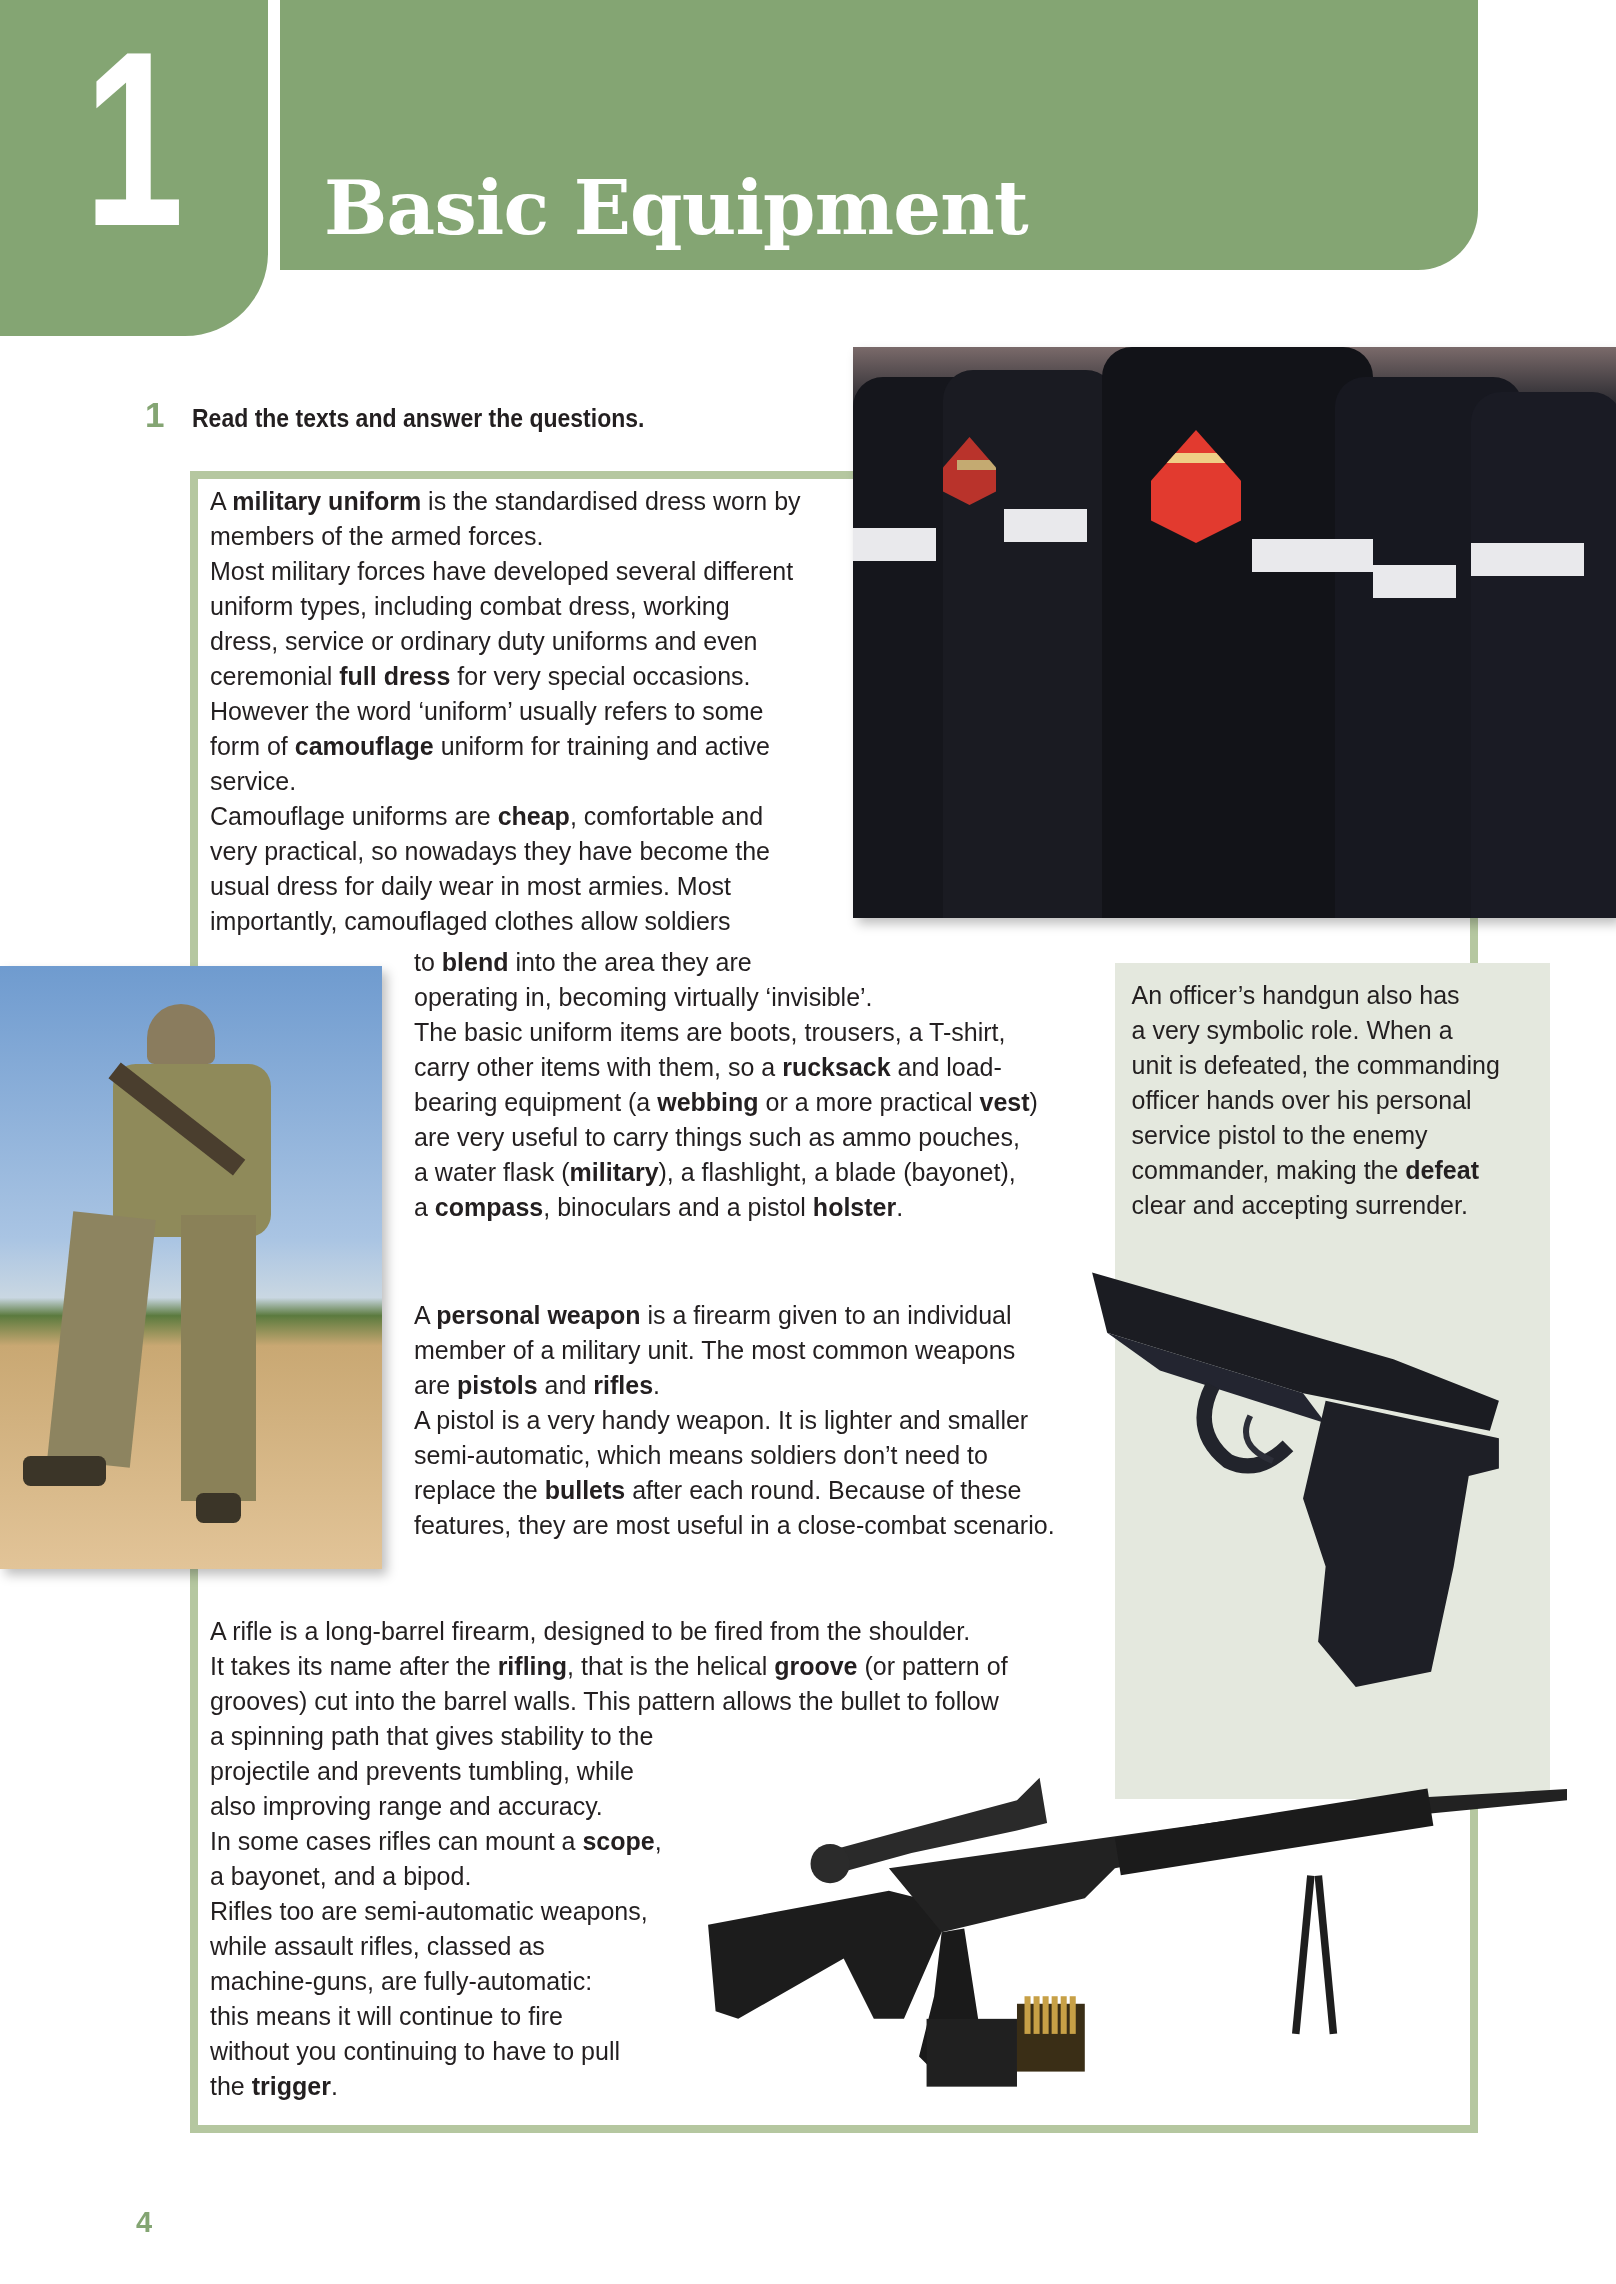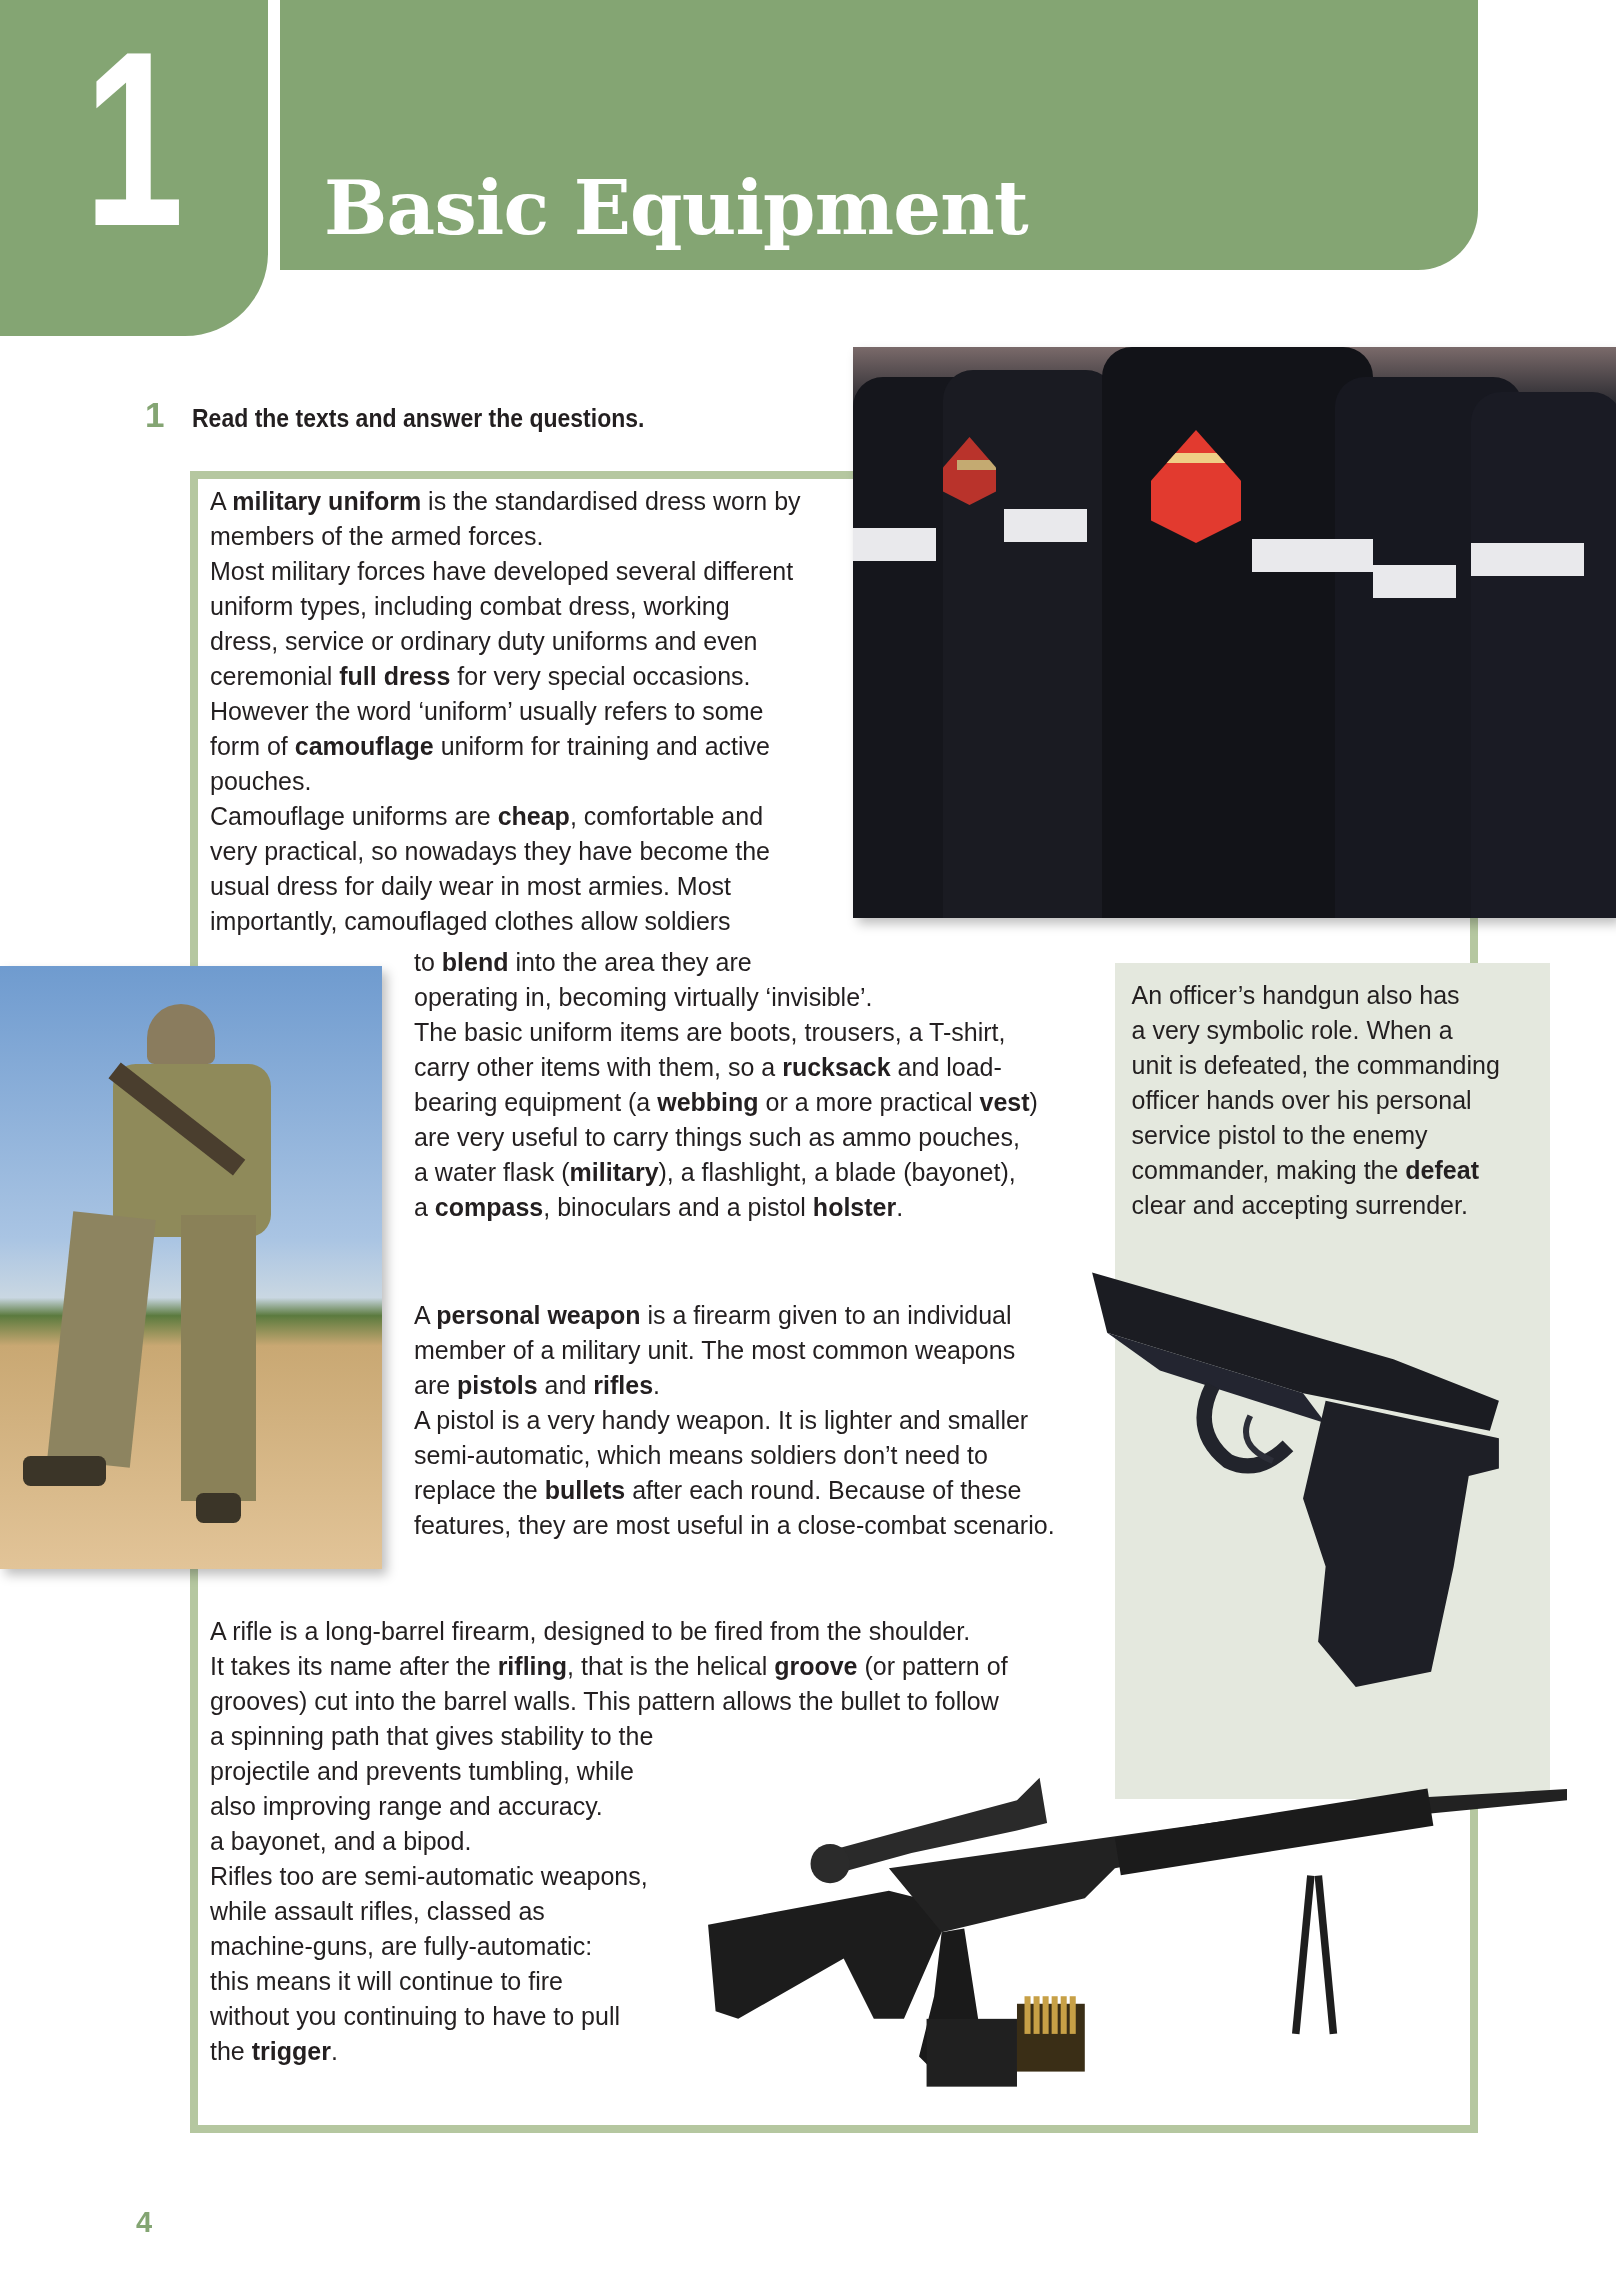--- a/index.html
+++ b/index.html
@@ -119,21 +119,21 @@
 
 <div class="txt" style="left:210px;top:484px;">
     <span class="line"><span>A </span><b>military uniform</b><span> is the standardised dress worn by</span></span>
     <span class="line"><span>members of the armed forces.</span></span>
     <span class="line"><span>Most military forces have developed several different</span></span>
     <span class="line"><span>uniform types, including combat dress, working</span></span>
     <span class="line"><span>dress, service or ordinary duty uniforms and even</span></span>
     <span class="line"><span>ceremonial </span><b>full dress</b><span> for very special occasions.</span></span>
     <span class="line"><span>However the word ‘uniform’ usually refers to some</span></span>
     <span class="line"><span>form of </span><b>camouflage</b><span> uniform for training and active</span></span>
-    <span class="line"><span>pouches.</span></span>
+    <span class="line"><span>service.</span></span>
     <span class="line"><span>Camouflage uniforms are </span><b>cheap</b><span>, comfortable and</span></span>
     <span class="line"><span>very practical, so nowadays they have become the</span></span>
     <span class="line"><span>usual dress for daily wear in most armies. Most</span></span>
     <span class="line"><span>importantly, camouflaged clothes allow soldiers</span></span>
   </div>
 
 <div class="txt" style="left:414px;top:945px;">
     <span class="line"><span>to </span><b>blend</b><span> into the area they are</span></span>
     <span class="line"><span>operating in, becoming virtually ‘invisible’.</span></span>
     <span class="line"><span>The basic uniform items are boots, trousers, a T-shirt,</span></span>
@@ -174,20 +174,21 @@
   <path d="M230,220 q-20,40 30,60" stroke="#2c2e38" stroke-width="8" fill="none"></path>
 </svg>
 
 <div class="txt" style="left:210px;top:1614px;">
     <span class="line"><span>A rifle is a long-barrel firearm, designed to be fired from the shoulder.</span></span>
     <span class="line"><span>It takes its name after the </span><b>rifling</b><span>, that is the helical </span><b>groove</b><span> (or pattern of</span></span>
     <span class="line"><span>grooves) cut into the barrel walls. This pattern allows the bullet to follow</span></span>
     <span class="line"><span>a spinning path that gives stability to the</span></span>
     <span class="line"><span>projectile and prevents tumbling, while</span></span>
     <span class="line"><span>also improving range and accuracy.</span></span>
+    <span class="line"><span>In some cases rifles can mount a </span><b>scope</b><span>,</span></span>
     <span class="line"><span>a bayonet, and a bipod.</span></span>
     <span class="line"><span>Rifles too are semi-automatic weapons,</span></span>
     <span class="line"><span>while assault rifles, classed as</span></span>
     <span class="line"><span>machine-guns, are fully-automatic:</span></span>
     <span class="line"><span>this means it will continue to fire</span></span>
     <span class="line"><span>without you continuing to have to pull</span></span>
     <span class="line"><span>the </span><b>trigger</b><span>.</span></span>
   </div>
 
 <svg class="rifle" viewBox="0 0 1160 460">

